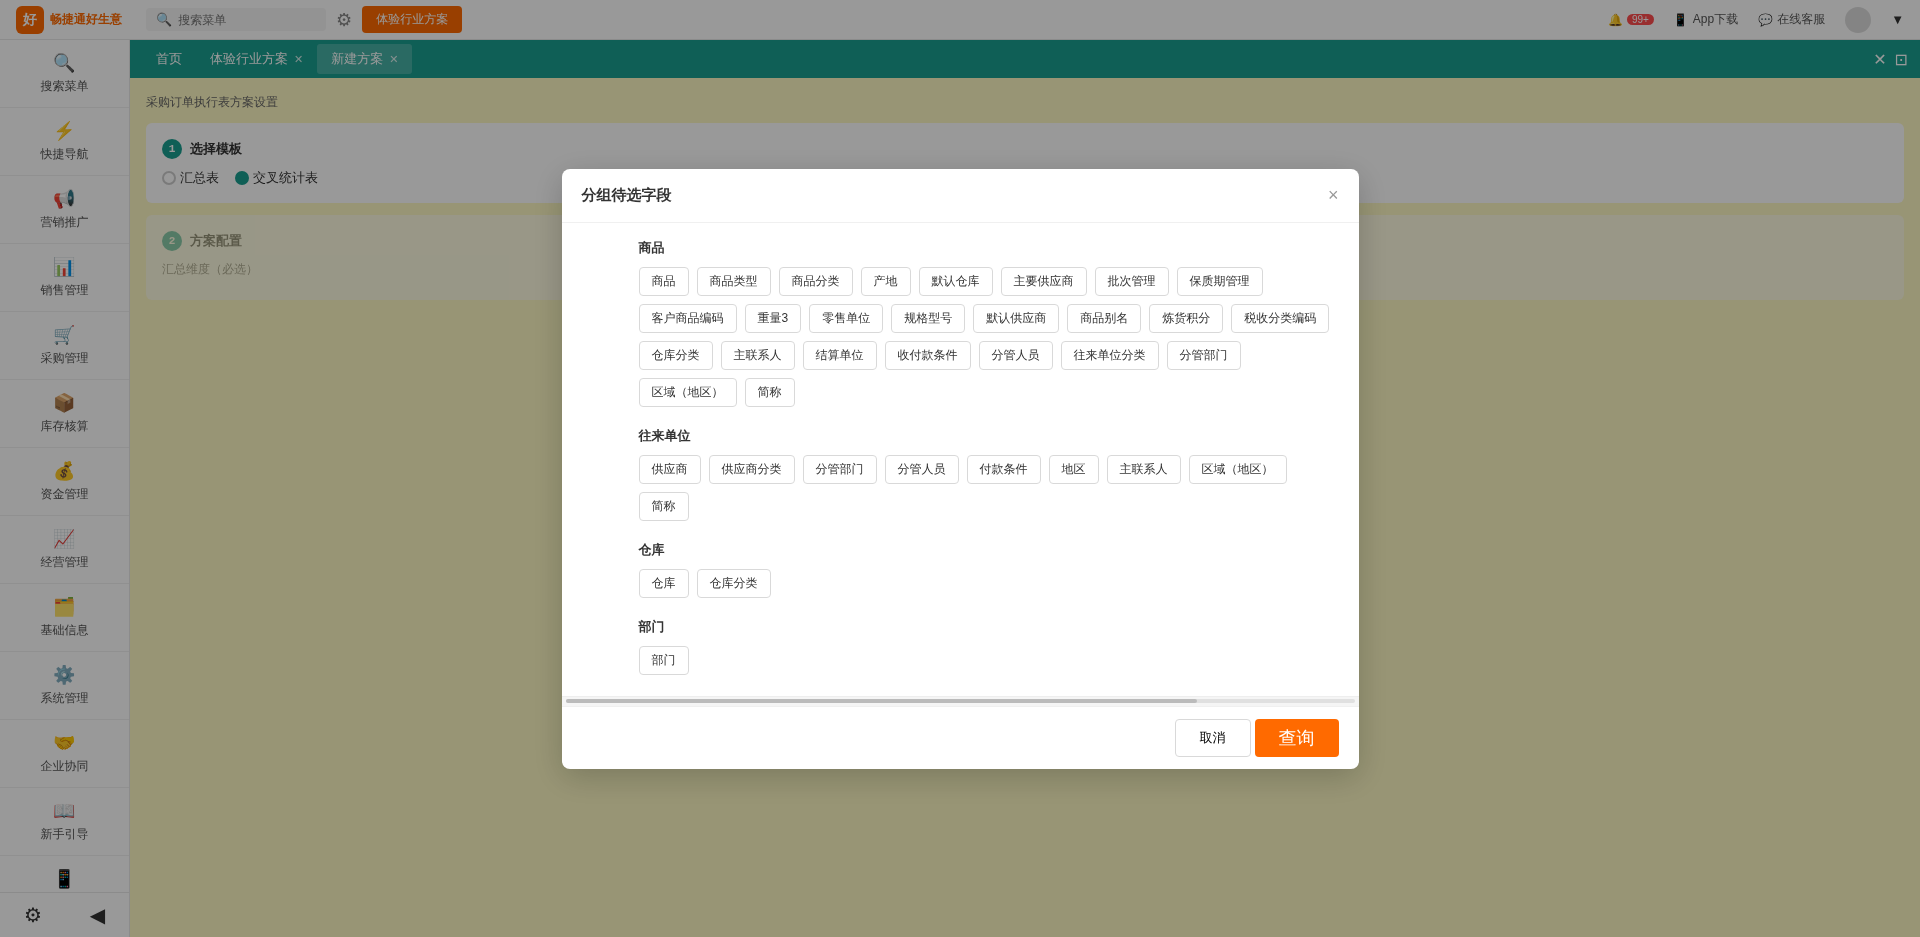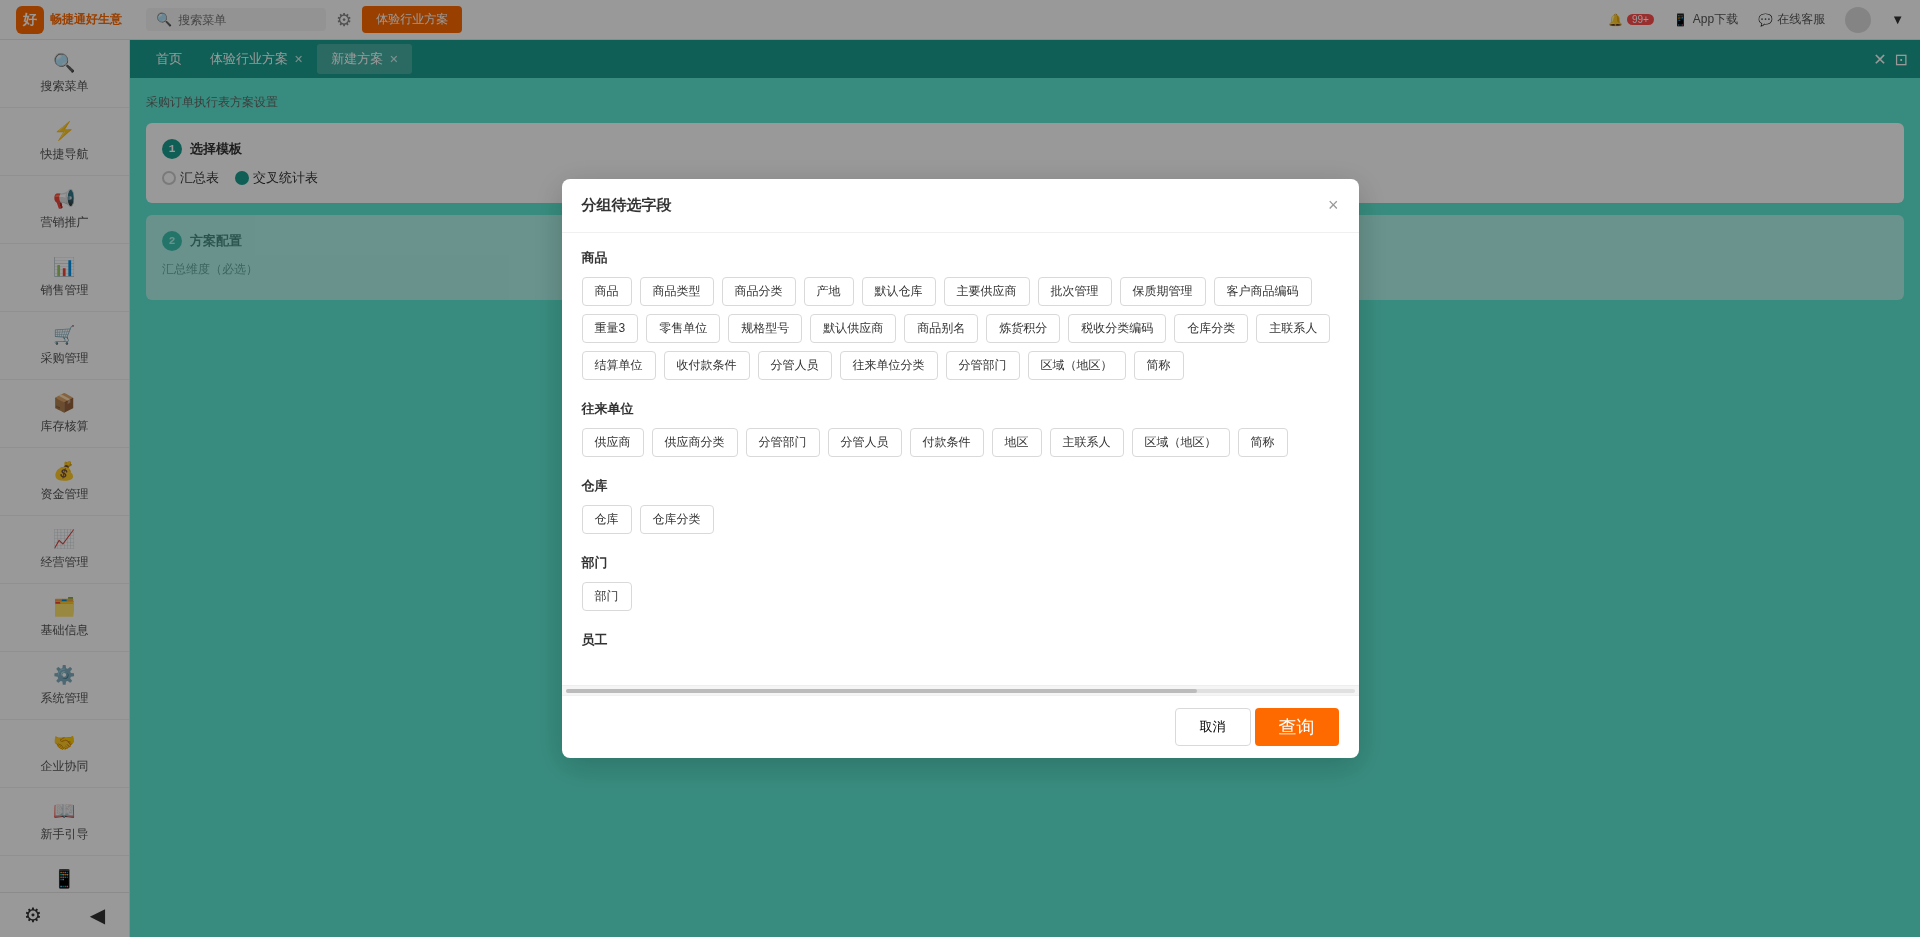--- a/index.html
+++ b/index.html
@@ -96,21 +96,21 @@
     }
     .nav-tab.active { background: rgba(255,255,255,0.2); }
     .nav-tab-close { font-size: 11px; opacity: 0.8; }
     .nav-right { margin-left: auto; display: flex; align-items: center; gap: 8px; }
     .nav-right-btn { color: #fff; font-size: 16px; cursor: pointer; }
 
     
     .main-content {
       position: fixed;
       top: 78px; left: 130px; right: 0; bottom: 0;
-      background: #5eead4;
+      background: #fef9c3;
       overflow: auto;
       padding: 16px;
       font-family: Liberation Mono, monospace;
     }
 
     .breadcrumb { font-size: 12px; color: #666; margin-bottom: 12px; }
 
     .config-section {
       background: #fff;
       border-radius: 6px;
@@ -155,23 +155,24 @@
     .modal-header {
       padding: 16px 20px;
       border-bottom: 1px solid #f0f0f0;
       display: flex; align-items: center; justify-content: space-between;
       flex-shrink: 0;
     }
     .modal-title { font-size: 15px; font-weight: bold; color: #333; }
     .modal-close { cursor: pointer; font-size: 18px; color: #999; }
 
     .modal-body {
-      padding: 16px 20px;
+      padding: 16px 29px;
       overflow-y: auto;
       flex: 1;
+      margin-left: 48px;
     }
 
     .field-group { margin-bottom: 20px; }
     .field-group-title {
       font-size: 13px; font-weight: bold; color: #333;
       margin-bottom: 10px;
     }
     .field-tags {
       display: flex; flex-wrap: wrap; gap: 8px;
     }

